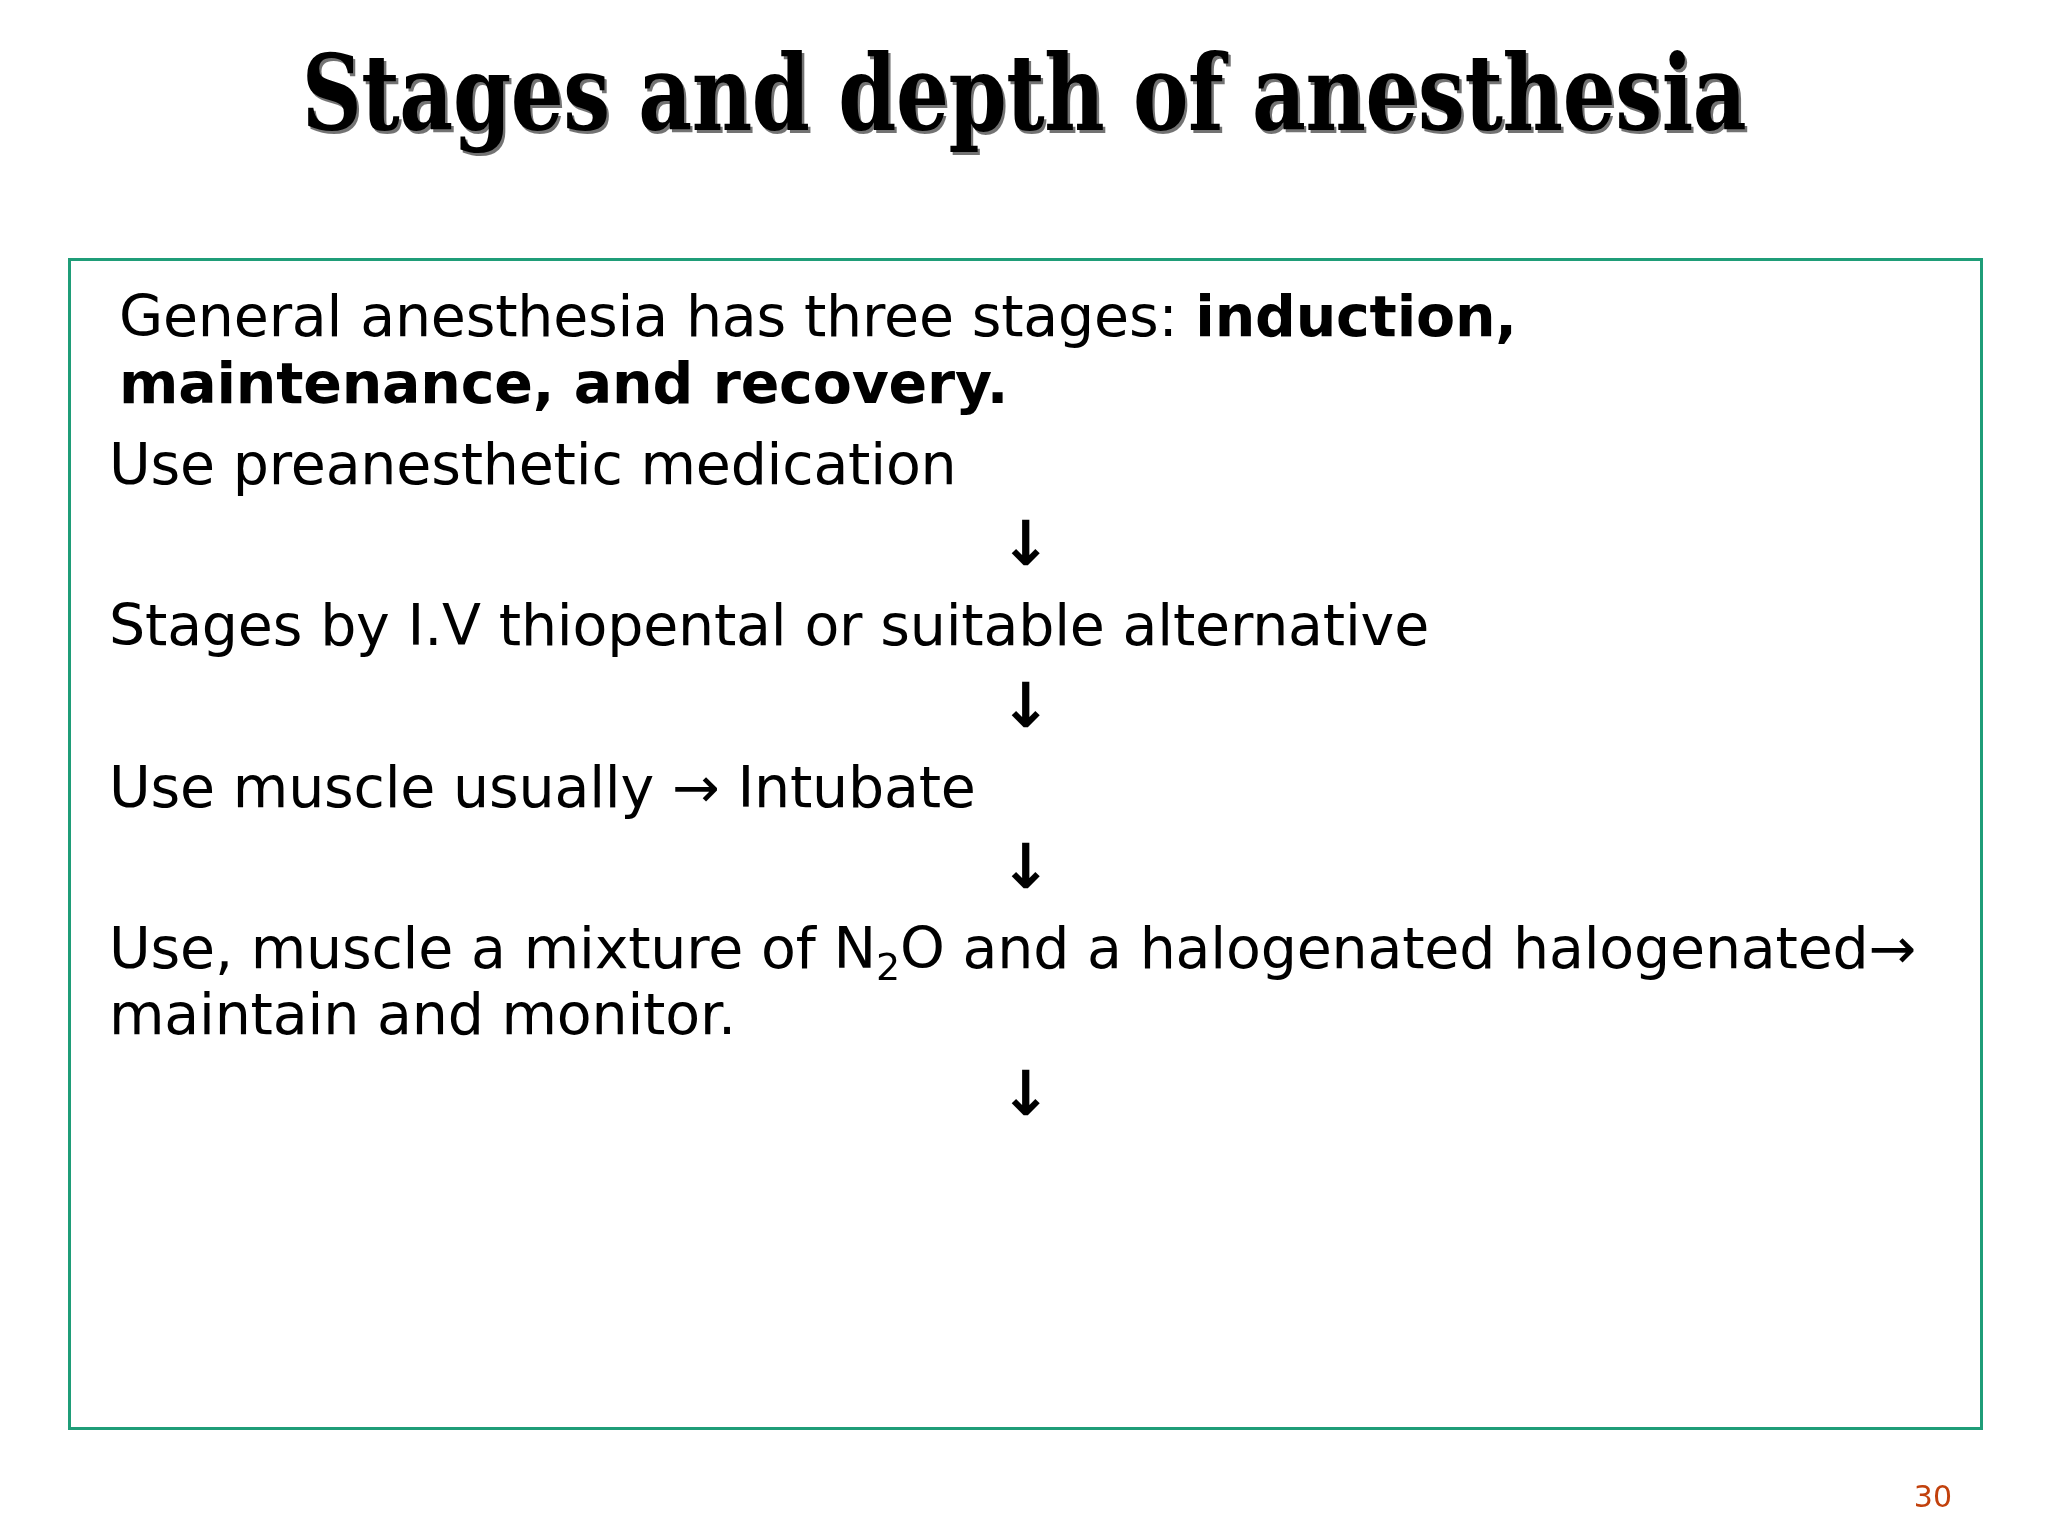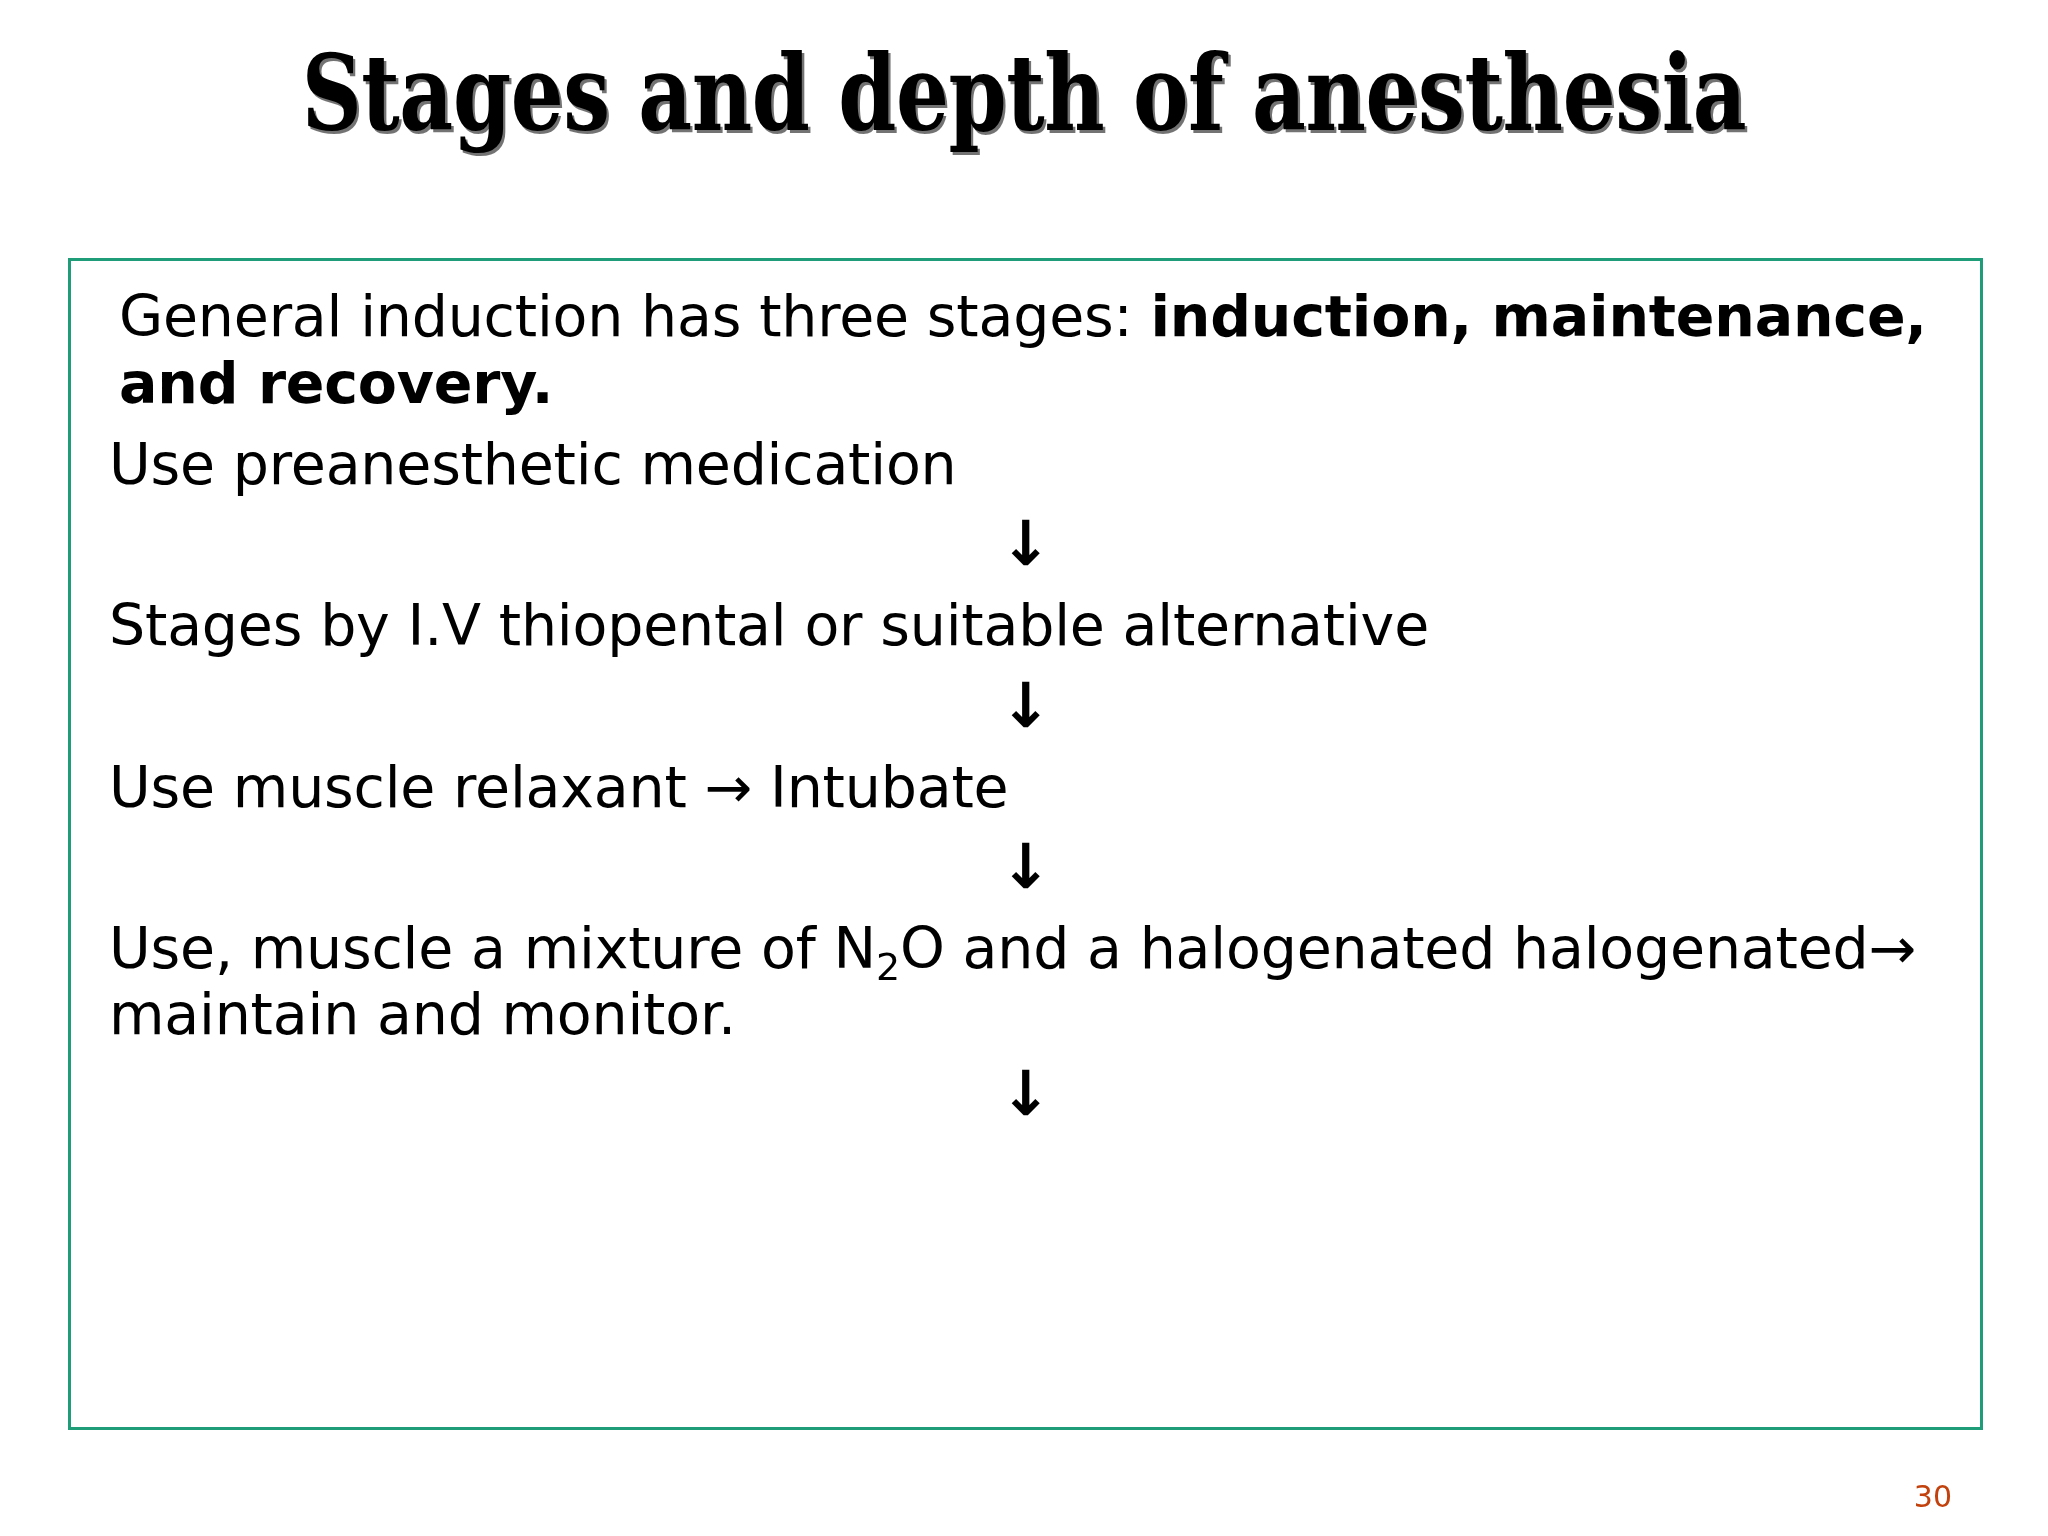--- a/index.html
+++ b/index.html
@@ -107,33 +107,33 @@
 </style>
 </head>
 <body>
 
 <div class="slide">
 
   <div class="slide-title">Stages and depth of anesthesia</div>
 
   <div class="content-box">
 
-    <p class="intro"><span>General induction has three stages: </span><span class="bold">induction, maintenance, and recovery.</span></p>
+    <p class="intro"><span>General anesthesia has three stages: </span><span class="bold">induction, maintenance, and recovery.</span></p>
 
     <div class="flow">
 
       <p class="flow-step">Use preanesthetic medication</p>
 
       <div class="flow-arrow">↓</div>
 
       <p class="flow-step">Stages by I.V thiopental or suitable alternative</p>
 
       <div class="flow-arrow">↓</div>
 
-      <p class="flow-step">Use  muscle relaxant → Intubate</p>
+      <p class="flow-step">Use  muscle usually → Intubate</p>
 
       <div class="flow-arrow">↓</div>
 
       <p class="flow-step"><span>Use, muscle a mixture of N</span><span class="sub">2</span><span>O and a halogenated halogenated→ maintain and monitor.</span></p>
 
       <div class="flow-arrow">↓</div>
 
 
     </div>
   </div>

